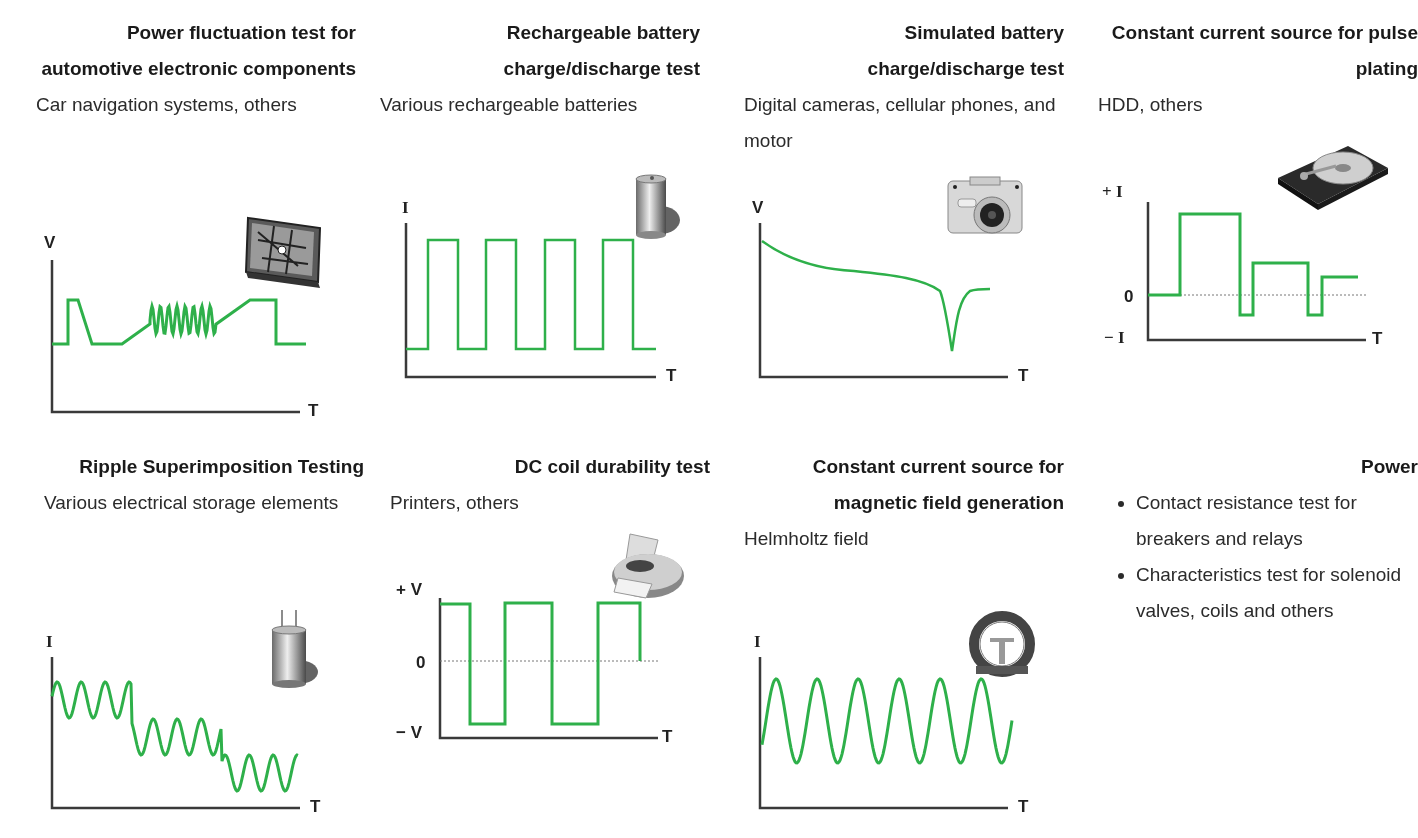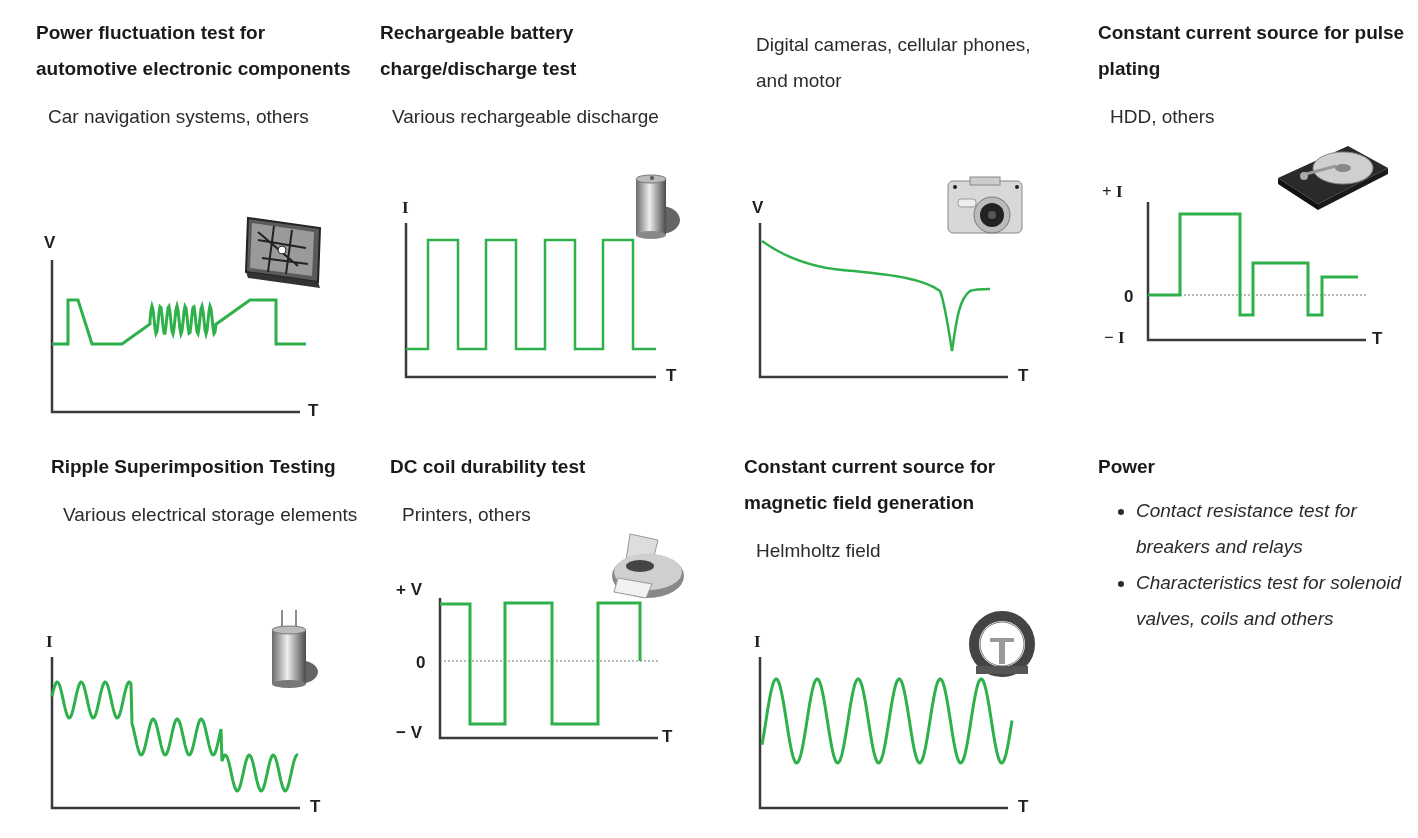--- a/index.html
+++ b/index.html
@@ -1,28 +1,28 @@
 <!DOCTYPE html>
 <html><head>
   <meta charset="utf-8">
   <style>
     html, body { margin: 0; padding: 0; background: #ffffff; }
     body { width: 1418px; height: 838px; position: relative; overflow: hidden;
            font-family: "Liberation Sans", "DejaVu Sans", sans-serif; color: #222; }
     .card { position: absolute; width: 320px; }
-    .card-title { font-weight: bold; font-size: 19px; line-height: 36px; color: #1a1a1a; margin: 0; }
-    .card-sub { font-size: 19px; line-height: 36px; color: #2b2b2b; margin: 12px; }
+    .card-title { font-weight: bold; font-size: 19px; line-height: 36px; color: #1a1a1a; margin: 0; text-align: right; }
+    .card-sub { font-size: 19px; line-height: 36px; color: #2b2b2b; margin: 0; }
     .diagram { position: absolute; }
     .diagram svg { overflow: visible; }
     .axis { stroke: #3a3a3a; stroke-width: 2.5; fill: none; }
     .wave { stroke: #2eb04a; stroke-width: 3; fill: none; stroke-linejoin: miter; }
     .zero { stroke: #777; stroke-width: 1; stroke-dasharray: 2 2; fill: none; }
     .axis-label { font-family: "Liberation Sans", sans-serif; font-weight: bold; font-size: 17px; fill: #222; }
     .axis-label.serif { font-family: "Liberation Serif", serif; }
-    .others-list { margin: 8px 0 0 0; padding-left: 38px; font-style: italic; }
+    .others-list { margin: 0 0 0 0; padding-left: 38px; }
     .others-list li { font-size: 19px; line-height: 36px; color: #2b2b2b; list-style: disc; }
   </style>
 </head>
 <body>
 
 <div class="card" style="left:36px; top:15px;">
   <p class="card-title">Power fluctuation test for automotive electronic components</p>
   <p class="card-sub">Car navigation systems, others</p>
 </div>
 <div class="diagram" style="left:36px; top:210px;">
@@ -36,21 +36,21 @@
     </g>
     <text class="axis-label" x="8" y="38">V</text>
     <path class="axis" d="M16,50 L16,202 L264,202"></path>
     <text class="axis-label" x="272" y="206">T</text>
     <path class="wave" d="M16,134 L32,134 L32,90 L42,90 L56,134 L86,134 L114,114 L114,110.0 L115,100.4 L116,96.0 L117,99.3 L118,108.4 L119,118.4 L120,123.8 L121,121.7 L122,113.2 L123,102.9 L124,96.6 L125,97.5 L126,105.3 L127,115.7 L128,122.9 L129,123.1 L130,116.1 L131,105.8 L132,97.8 L133,96.4 L134,102.5 L135,112.6 L136,121.4 L137,123.9 L138,118.8 L139,108.9 L140,99.6 L141,96.0 L142,100.0 L143,109.5 L144,119.2 L145,123.9 L146,121.0 L147,112.1 L148,102.0 L149,96.3 L150,98.1 L151,106.3 L152,116.6 L153,123.3 L154,122.7 L155,115.2 L156,104.8 L157,97.3 L158,96.7 L159,103.4 L160,113.7 L161,121.9 L162,123.7 L163,118.0 L164,107.9 L165,99.0 L166,96.1 L167,100.8 L168,110.5 L169,120.0 L170,124.0 L171,120.4 L172,111.1 L173,101.2 L174,96.1 L175,98.6 L176,107.4 L177,117.5 L178,123.6 L179,122.2 L180,114.2 L214,90 L240,90 L240,134 L270,134" style="stroke: rgb(46, 176, 74);"></path>
   </svg>
 </div>
 
 <div class="card" style="left:380px; top:15px;">
   <p class="card-title">Rechargeable battery charge/discharge test</p>
-  <p class="card-sub">Various rechargeable discharge</p>
+  <p class="card-sub">Various rechargeable batteries</p>
 </div>
 <div class="diagram" style="left:390px; top:165px;">
   <svg width="300" height="225">
     <g>
       <defs>
         <linearGradient id="cyl" x1="0" x2="1" y1="0" y2="0">
           <stop offset="0" stop-color="#6a6a6a"></stop>
             <stop offset="0.45" stop-color="#eeeeee"></stop>
             <stop offset="1" stop-color="#4a4a4a"></stop>
         </linearGradient>
@@ -62,20 +62,21 @@
       <circle cx="262" cy="13" r="2" fill="#555"></circle>
     </g>
     <text class="axis-label serif" x="12" y="48">I</text>
     <path class="axis" d="M16,58 L16,212 L266,212"></path>
     <text class="axis-label" x="276" y="216">T</text>
     <path class="wave" style="stroke-width: 2.5; stroke: rgb(46, 176, 74);" d="M16,184 L38,184 L38,184 L38,75 L68,75 L68,184 L96,184 L96,184 L96,75 L126,75 L126,184 L155,184 L155,184 L155,75 L185,75 L185,184 L213,184 L213,184 L213,75 L243,75 L243,184 L266,184"></path>
   </svg>
 </div>
 
 <div class="card" style="left:744px; top:15px;">
+  <p class="card-title">Simulated battery charge/discharge test</p>
   <p class="card-sub">Digital cameras, cellular phones, and motor</p>
 </div>
 <div class="diagram" style="left:744px; top:165px;">
   <svg width="300" height="225">
     <g>
       <rect x="204" y="16" width="74" height="52" rx="5" fill="#d8d8d8" stroke="#888"></rect>
       <rect x="226" y="12" width="30" height="8" fill="#ccc" stroke="#888"></rect>
       <rect x="214" y="34" width="18" height="8" rx="3" fill="#eee" stroke="#999"></rect>
       <circle cx="248" cy="50" r="18" fill="#bbb" stroke="#777"></circle>
       <circle cx="248" cy="50" r="12" fill="#222"></circle>
@@ -108,21 +109,21 @@
     <text class="axis-label serif" x="4" y="67">+ I</text>
     <text class="axis-label" x="26" y="172">0</text>
     <text class="axis-label serif" x="6" y="213">− I</text>
     <path class="axis" d="M50,72 L50,210 L268,210"></path>
     <text class="axis-label" x="274" y="214">T</text>
     <path class="zero" d="M50,165 L270,165"></path>
     <path class="wave" d="M50,165 L82,165 L82,84 L142,84 L142,185 L155,185 L155,133 L210,133 L210,185 L224,185 L224,147 L260,147" style="stroke: rgb(46, 176, 74);"></path>
   </svg>
 </div>
 
-<div class="card" style="left:51px; top:449px;">
+<div class="card" style="left:44px; top:449px;">
   <p class="card-title">Ripple Superimposition Testing</p>
   <p class="card-sub">Various electrical storage elements</p>
 </div>
 <div class="diagram" style="left:36px; top:600px;">
   <svg width="300" height="225">
     <g>
       <line x1="246" y1="10" x2="246" y2="32" stroke="#666" stroke-width="1.5"></line>
       <line x1="260" y1="10" x2="260" y2="32" stroke="#666" stroke-width="1.5"></line>
       <ellipse cx="262" cy="72" rx="20" ry="12" fill="#222" opacity="0.7"></ellipse>
       <rect x="236" y="30" width="34" height="54" fill="url(#cyl)"></rect>

